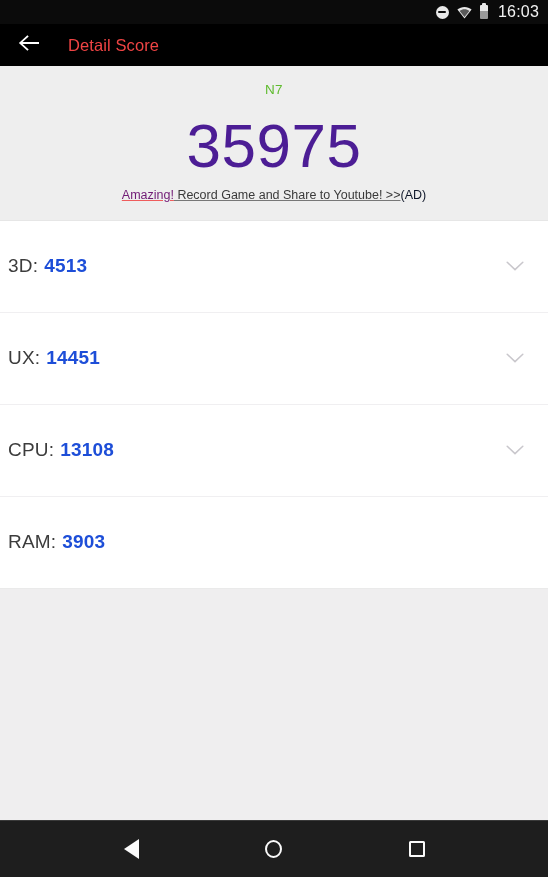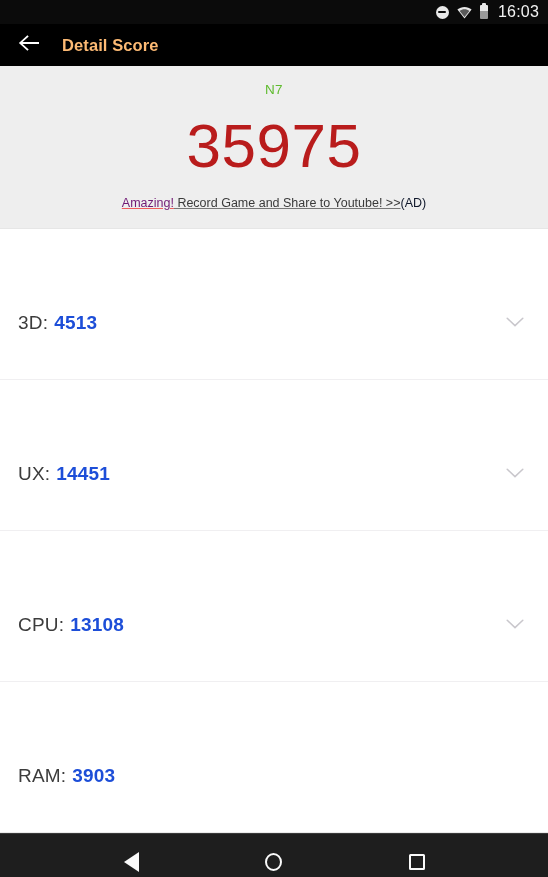--- a/index.html
+++ b/index.html
@@ -65,47 +65,47 @@
     align-items: center;
     padding-left: 14px;
     flex: none;
   }
   .back-btn {
     width: 30px; height: 30px;
     display:flex; align-items:center; justify-content:center;
     cursor: pointer;
   }
   .app-title {
-    color: #fdba74;
+    color: #ef4444;
     font-size: 16.5px;
-    font-weight: bold;
-    margin-left: 18px;
+    font-weight: normal;
+    margin-left: 24px;
     letter-spacing: .1px;
   }
 
   
   .score-head {
     background: #EEEEEE;
     flex: none;
     padding-top: 16px;
     padding-bottom: 17px;
     text-align: center;
     border-bottom: 1px solid #E6E6E6;
   }
   .device-name {
     color: #5FBB2E;
     font-size: 13.5px;
     letter-spacing: .3px;
   }
   .total-score {
-    color: #b91c1c;
+    color: #4c1d95;
     font-size: 62px;
     line-height: 1;
     margin-top: 18px;
-    margin-bottom: 20px;
+    margin-bottom: 12px;
     font-weight: normal;
     letter-spacing: .5px;
     text-align: center;
   }
   .ad-line {
     font-size: 12.5px;
     line-height: 1.1;
     white-space: nowrap;
   }
   .ad-hook {
@@ -119,28 +119,27 @@
     text-decoration-color: #777;
   }
   .ad-tag { color: #0f172a; }
 
   
   .rows {
     background: #FFFFFF;
     flex: none;
   }
   .row {
-    height: 113px;
-    display: flex;
-    align-items: center;
-    padding: 0 22px 0 18px;
+    height: 92px;
+    display: flex;
+    align-items: center;
+    padding: 0 22px 0 8px;
     border-bottom: 1px solid #F0EFF1;
     background: #FFFFFF;
     cursor: pointer;
-    margin-top: 38px;
   }
   .row:last-child { border-bottom: 1px solid #EAEAEA; }
   .row-label {
     font-size: 19px;
     color: #3C3C3C;
     letter-spacing: .2px;
   }
   .row-value {
     font-size: 19px;
     color: #1d4ed8;

